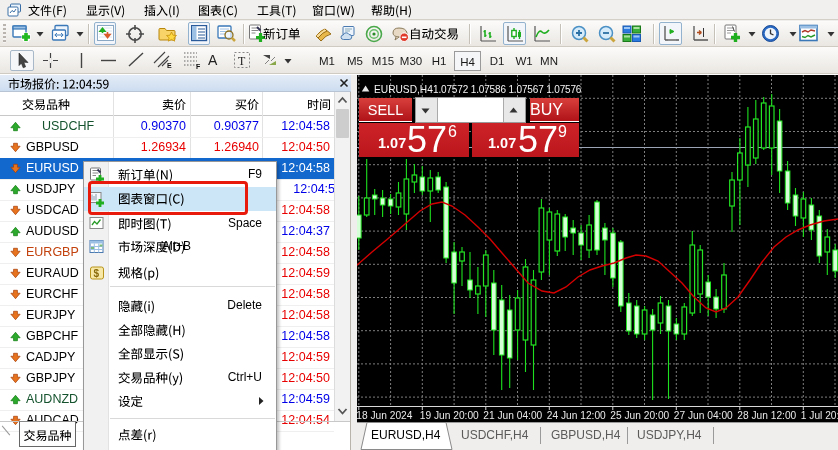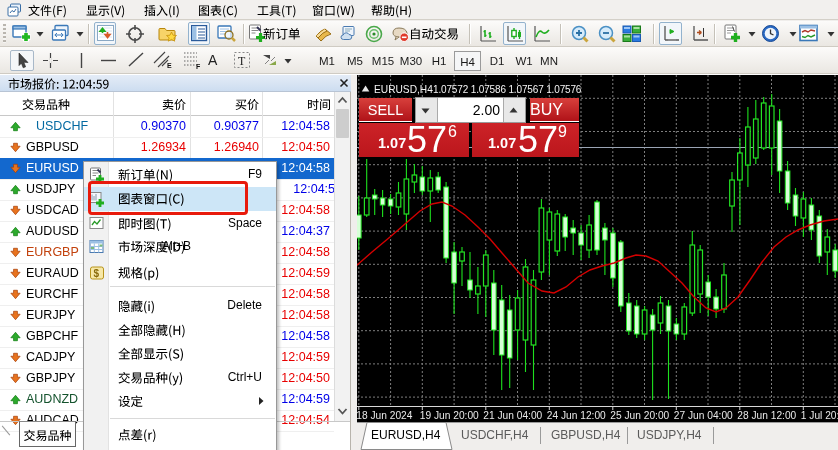--- a/index.html
+++ b/index.html
@@ -239,21 +239,21 @@
 <div class="abs" style="left:0;top:305px;width:334px;height:1px;background:#efefef"></div>
 <div class="abs" style="left:0;top:326px;width:334px;height:1px;background:#efefef"></div>
 <div class="abs" style="left:0;top:347px;width:334px;height:1px;background:#efefef"></div>
 <div class="abs" style="left:0;top:368px;width:334px;height:1px;background:#efefef"></div>
 <div class="abs" style="left:0;top:389px;width:334px;height:1px;background:#efefef"></div>
 <div class="abs" style="left:0;top:410px;width:334px;height:1px;background:#efefef"></div>
 <div class="abs" style="left:0;top:431px;width:334px;height:1px;background:#efefef"></div>
 <svg style="position:absolute;left:10px;top:121px" width="11" height="11" viewBox="0 0 13 12">
     <path d="M6.5 1 L12 7.5 L8.8 7.5 L8.8 11 L4.2 11 L4.2 7.5 L1 7.5 Z" fill="#2daa2d" stroke="#0e7a0e" stroke-width="0.8"></path>
   </svg>
-<div style="position:absolute;left:36px;top:119px;font-size:12.5px;color:#0369a1">USDCHF</div>
+<div style="position:absolute;left:42px;top:119px;font-size:12.5px;color:#14532d">USDCHF</div>
 <div style="position:absolute;left:86px;top:119px;width:100px;text-align:right;font-size:12.5px;color:#0000e8">0.90370</div>
 <div style="position:absolute;left:159px;top:119px;width:100px;text-align:right;font-size:12.5px;color:#0000e8">0.90377</div>
 <div style="position:absolute;left:230px;top:119px;width:100px;text-align:right;font-size:12.5px;color:#0000e8">12:04:58</div>
 <svg style="position:absolute;left:10px;top:142px" width="11" height="11" viewBox="0 0 13 12">
     <path d="M6.5 11 L12 4.5 L8.8 4.5 L8.8 1 L4.2 1 L4.2 4.5 L1 4.5 Z" fill="#e8731e" stroke="#a33c06" stroke-width="0.8"></path>
   </svg>
 <div style="position:absolute;left:26px;top:140px;font-size:12.5px;color:#000">GBPUSD</div>
 <div style="position:absolute;left:86px;top:140px;width:100px;text-align:right;font-size:12.5px;color:#e80000">1.26934</div>
 <div style="position:absolute;left:159px;top:140px;width:100px;text-align:right;font-size:12.5px;color:#e80000">1.26940</div>
 <div style="position:absolute;left:230px;top:140px;width:100px;text-align:right;font-size:12.5px;color:#e80000">12:04:50</div>
@@ -435,21 +435,20 @@
 <div class="abs" style="left:627px;top:427px;width:1px;height:17px;background:#9a9a9a"></div>
 <div class="abs" style="left:713px;top:427px;width:1px;height:17px;background:#9a9a9a"></div>
 
 <div class="abs" style="left:358px;top:96.5px;width:222px;height:60px">
 <div class="abs" style="left:1px;top:1px;width:53px;height:24px;background:linear-gradient(#d8403c,#b01218);border-bottom:1.5px solid #fff"></div>
 <div class="abs" style="left:1px;top:1px;width:53px;height:24px;color:#fff;font-size:14.5px;text-align:center;line-height:24px">SELL</div>
 <div class="abs" style="left:172px;top:1px;width:49px;height:24px;background:linear-gradient(#d8403c,#b01218);border-bottom:1.5px solid #fff"></div>
 <div class="abs" style="left:172px;top:1px;width:33px;height:24px;color:#fff;font-size:16px;text-align:center;line-height:24px">BUY</div>
 <div class="abs" style="left:57px;top:0px;width:111px;height:26px;background:#e8e8e8;border:1px solid #999"></div>
 <div class="abs" style="left:79px;top:1px;width:67px;height:24px;background:#fff;border-left:1px solid #aaa;border-right:1px solid #aaa"></div>
-<div class="abs" style="left:79px;top:1px;width:63px;height:24px;font-size:14px;color:#000;text-align:right;line-height:24px">2.00</div>
 <svg class="abs" style="left:63px;top:11px" width="9" height="6" viewBox="0 0 9 6">
       <path d="M0.5 0.5h8L4.5 5.5Z" fill="#333"></path>
     </svg>
 <svg class="abs" style="left:151px;top:10px" width="9" height="6" viewBox="0 0 9 6">
       <path d="M0.5 5.5h8L4.5 0.5Z" fill="#333"></path>
     </svg>
 <div class="abs" style="left:1px;top:26px;width:110px;height:34px;background:linear-gradient(#cc2328,#bb161c)"></div>
 <div class="abs" style="left:114px;top:26px;width:107px;height:34px;background:linear-gradient(#cc2328,#bb161c)"></div>
 <div class="abs" style="left:20px;top:38px;font-size:14.5px;font-weight:bold;color:#fff">1.07</div>
 <div class="abs" style="left:49px;top:22px;font-size:36px;color:#fff">57</div>

